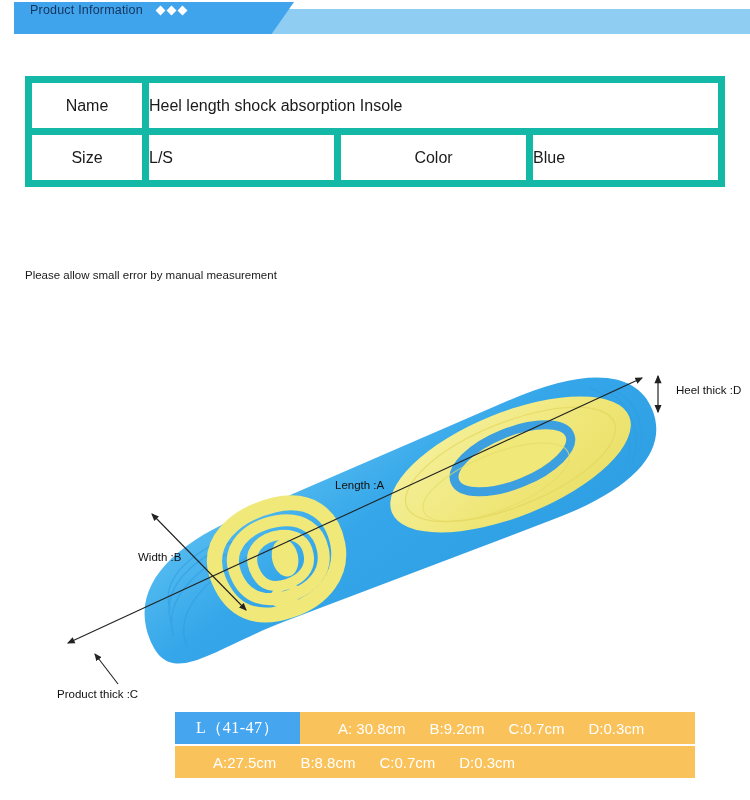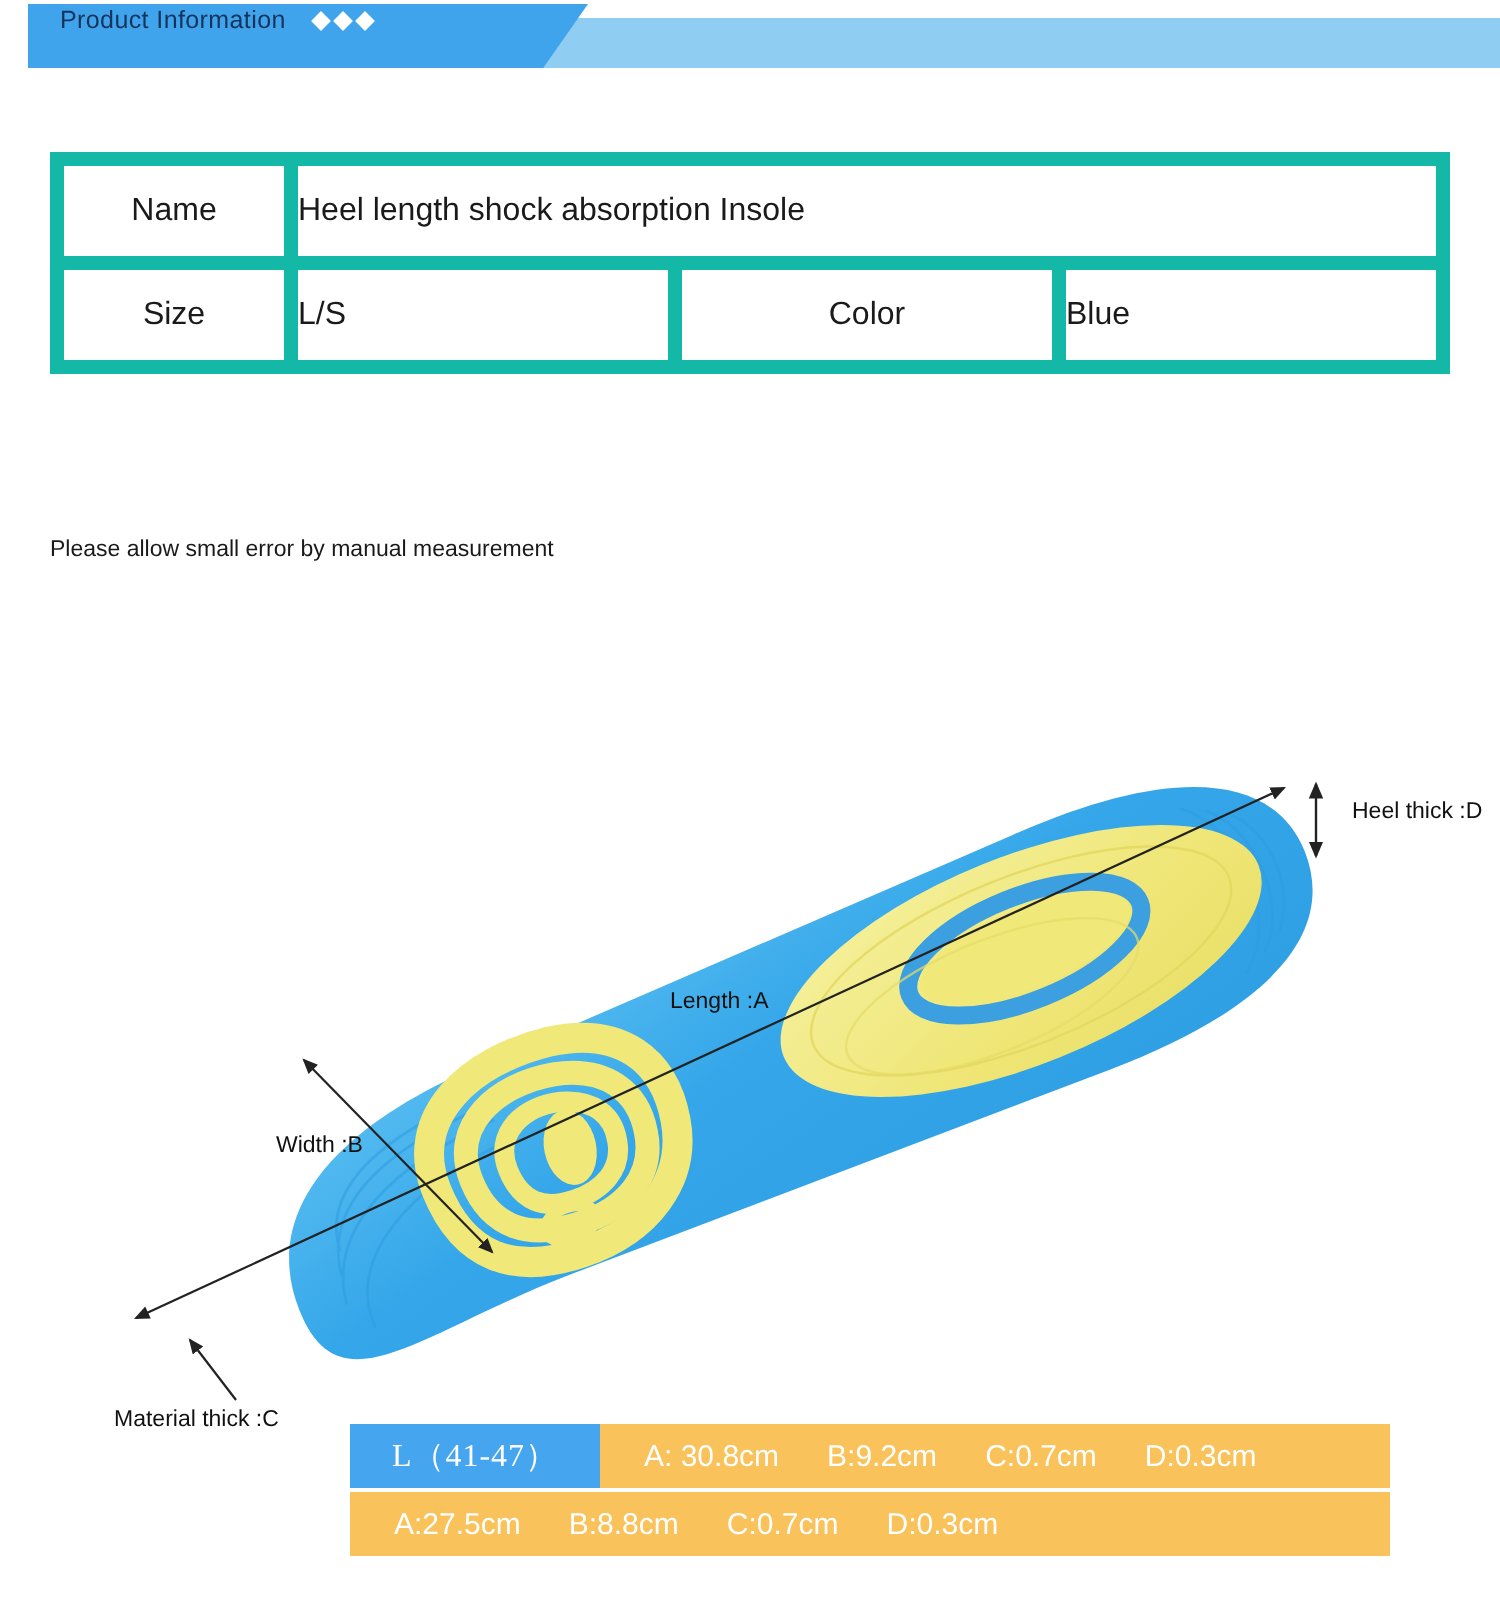--- a/index.html
+++ b/index.html
@@ -107,21 +107,21 @@
     left: 25px;
     top: 269px;
     font-size: 11.5px;
     color: #1a1a1a;
   }
 
   
   .figure {
     position: absolute;
     left: 0;
-    top: 332px;
+    top: 316px;
     width: 750px;
     height: 400px;
   }
   .figure svg {
     display: block;
   }
   .fig-label {
     position: absolute;
     font-size: 11.5px;
     color: #111111;
@@ -155,21 +155,21 @@
     font-family: "Liberation Serif", serif;
     letter-spacing: .5px;
   }
   .size-vals {
     flex: 1;
     background: #f9c25a;
     color: #ffffff;
     font-size: 15px;
     display: flex;
     align-items: center;
-    padding-left: 22px;
+    padding-left: 38px;
     gap: 24px;
   }
   .size-vals span { white-space: nowrap; }
 </style>
 </head>
 <body>
 
 <div class="banner">
   <div class="banner-light"></div>
   <div class="banner-dark"></div>
@@ -263,21 +263,21 @@
     <line x1="152" y1="198" x2="246" y2="294" stroke="#222" stroke-width="1.1" marker-start="url(#arrTail)" marker-end="url(#arrHead)"></line>
 
     <line x1="658" y1="60" x2="658" y2="96" stroke="#222" stroke-width="1.2" marker-start="url(#arrTail)" marker-end="url(#arrHead)"></line>
 
     <line x1="118" y1="368" x2="95" y2="338" stroke="#222" stroke-width="1.1" marker-end="url(#arrHead)"></line>
   </svg>
 
   <div class="fig-label lab-heel">Heel thick :D</div>
   <div class="fig-label lab-len">Length :A</div>
   <div class="fig-label lab-wid">Width :B</div>
-  <div class="fig-label lab-fore">Material thick :C</div>
+  <div class="fig-label lab-fore">Product thick :C</div>
 </div>
 
 <div class="size-table">
   <div class="size-row">
     <div class="size-key">L（41-47）</div>
     <div class="size-vals">
       <span>A: 30.8cm</span>
       <span>B:9.2cm</span>
       <span>C:0.7cm</span>
       <span>D:0.3cm</span>

